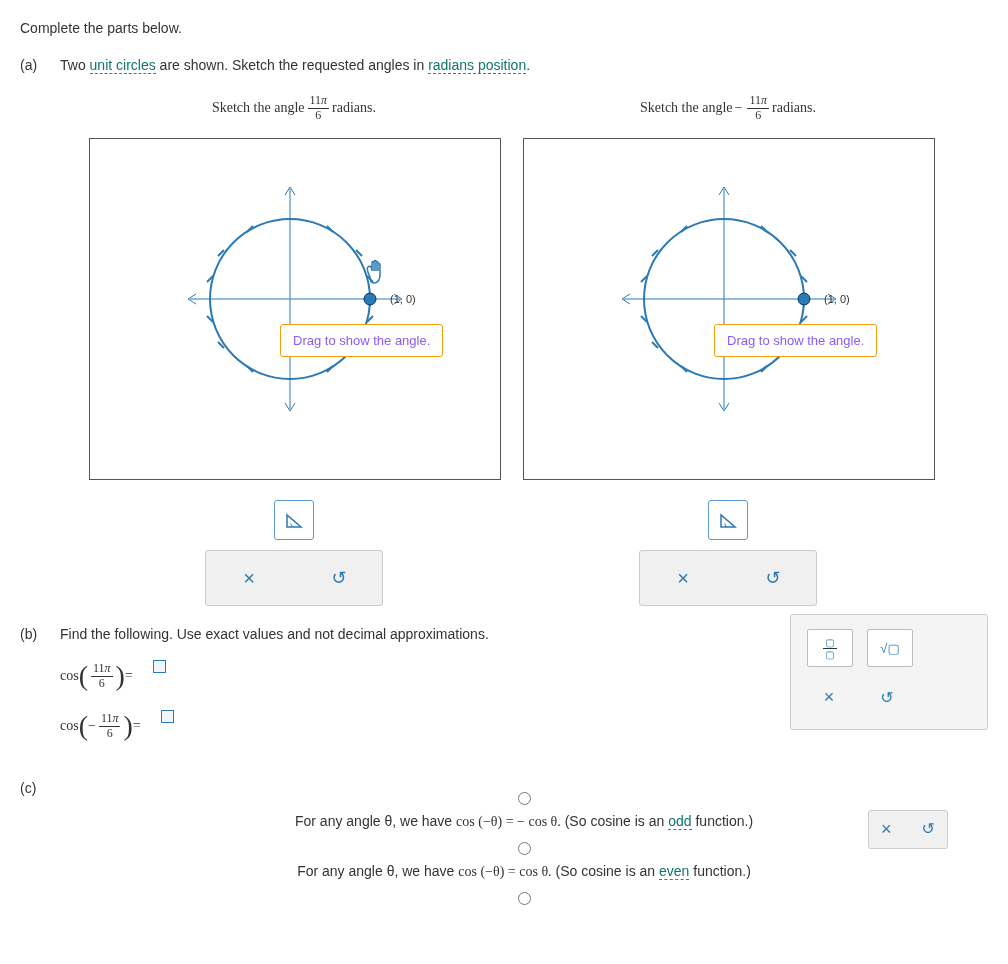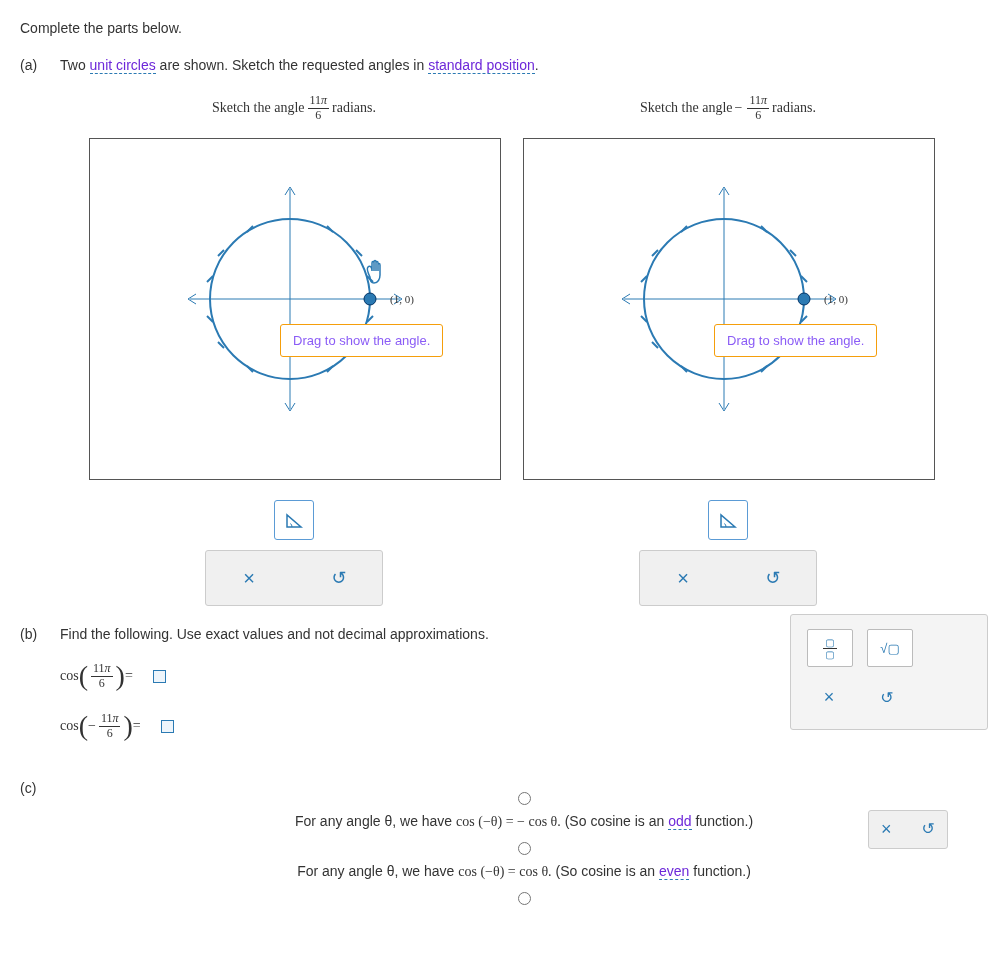--- a/index.html
+++ b/index.html
@@ -20,21 +20,21 @@
     margin-bottom: 20px;
   }
   .part-label {
     margin-right: 15px;
     min-width: 25px;
   }
   .part-body {
     flex: 1;
   }
   a.link, span.link {
-    color: #6d28d9;
+    color: #0f766e;
     text-decoration: none;
     border-bottom: 1px dashed #2b7ab3;
   }
   .charts-row {
     display: flex;
     gap: 24px;
     margin-top: 15px;
     padding-left: 29px;
   }
   .chart-block {
@@ -74,21 +74,20 @@
     padding: 8px 12px;
     border-radius: 3px;
     font-size: 13px;
     left: 190px;
     top: 185px;
   }
   .point-label {
     position: absolute;
     font-size: 11px;
     color: #333;
-    font-family: Liberation Serif, serif;
   }
   svg.circle-plot {
     position: absolute;
     top: 0;
     left: 0;
   }
   .tool-button {
     border: 1px solid #5b9bd5;
     background: #fff;
     color: #2b7ab3;
@@ -115,21 +114,20 @@
     align-items: center;
     width: 160px;
     justify-content: space-around;
   }
   .section-b .equations {
     margin-top: 10px;
   }
   .equation-line {
     margin: 18px 0;
     display: flex;
-    align-items: center;
     gap: 20px;
   }
   .input-box {
     display: inline-block;
     width: 11px;
     height: 11px;
     border: 1px solid #2b7ab3;
     background: #eef5fb;
     vertical-align: middle;
   }
@@ -203,21 +201,21 @@
 </style>
 </head>
 <body>
 
 <div class="heading">Complete the parts below.</div>
 
 <div class="part">
   <div class="part-label">(a)</div>
   <div class="part-body">
     <div>
-      <span>Two </span><span class="link">unit circles</span><span> are shown. Sketch the requested angles in </span><span class="link">standard position</span><span>.</span>
+      <span>Two </span><span class="link">unit circles</span><span> are shown. Sketch the requested angles in </span><span class="link">radians position</span><span>.</span>
     </div>
 
     <div class="charts-row">
 
       <div class="chart-block">
         <div class="chart-title">
           <span class="ff"><span>Sketch the angle </span></span>
           <span class="frac ff">
             <span class="num"><span>11</span><span class="pi">π</span></span>
             <span class="den">6</span>

